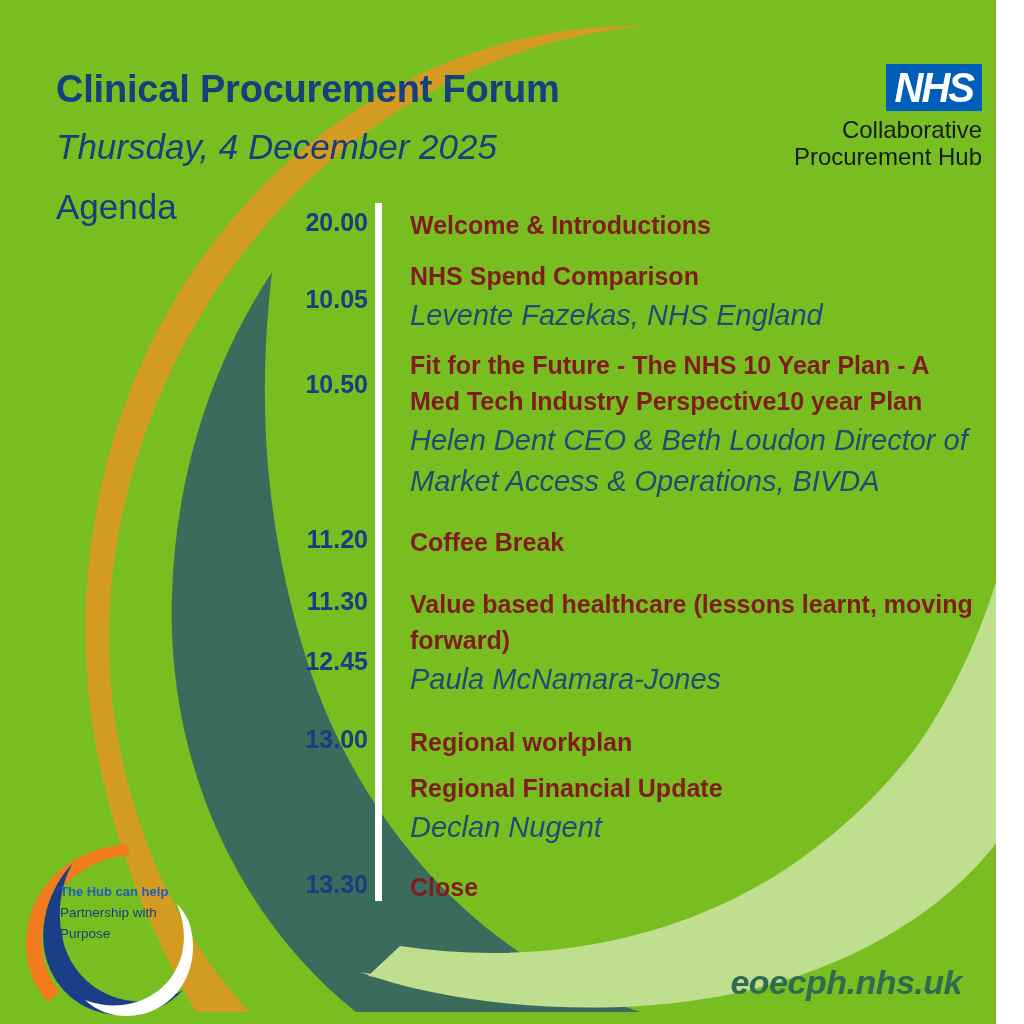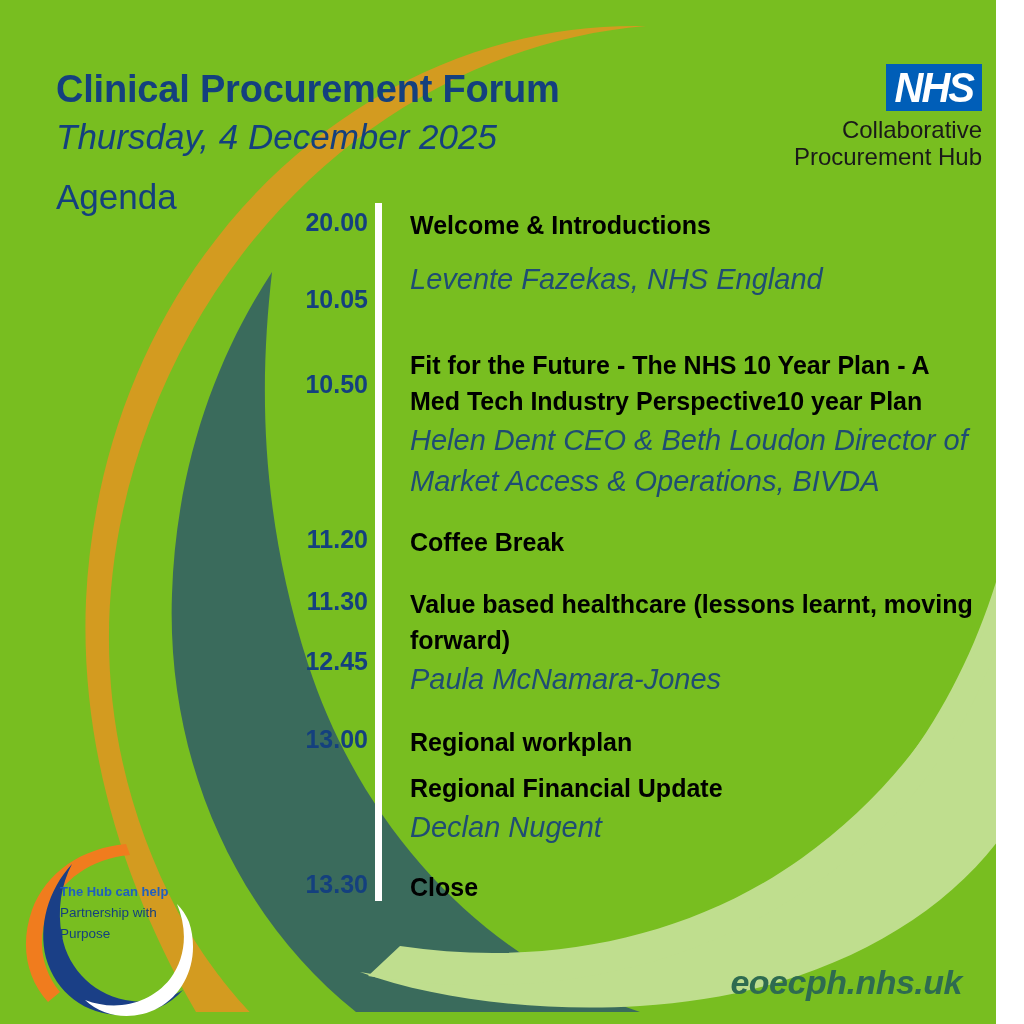--- a/index.html
+++ b/index.html
@@ -36,21 +36,21 @@
     color: #14407E;
     letter-spacing: -0.2px;
     line-height: 1.12;
     white-space: nowrap;
   }
   .title-date {
     font-size: 35px;
     font-style: italic;
     color: #14407E;
     line-height: 1.25;
-    margin-top: 4px;
+    margin-top: 14px;
     white-space: nowrap;
   }
   .title-agenda {
     font-size: 35px;
     color: #14407E;
     line-height: 1.2;
     margin-top: 18px;
     white-space: nowrap;
   }
 
@@ -117,21 +117,21 @@
     color: #14407E;
   }
   .detail {
     position: absolute;
     left: 410px;
     width: 570px;
   }
   .item-title {
     font-size: 25px;
     font-weight: bold;
-    color: #000000;
+    color: #7f1d1d;
     line-height: 1.43;
   }
   .item-speaker {
     font-size: 29px;
     font-style: italic;
     color: #1F4C73;
     line-height: 1.43;
   }
 
   
@@ -235,20 +235,21 @@
     <div class="row" style="top:8px">
       <div class="time">20.00</div>
       <div class="detail">
         <div class="item-title">Welcome &amp; Introductions</div>
       </div>
     </div>
 
     <div class="row" style="top:59px">
       <div class="time" style="top:26px">10.05</div>
       <div class="detail">
+        <div class="item-title">NHS Spend Comparison</div>
         <div class="item-speaker">Levente Fazekas, NHS England</div>
       </div>
     </div>
 
     <div class="row" style="top:148px">
       <div class="time" style="top:22px">10.50</div>
       <div class="detail">
         <div class="item-title">Fit for the Future - The NHS 10 Year Plan - A Med Tech Industry Perspective10 year Plan</div>
         <div class="item-speaker">Helen Dent CEO &amp; Beth Loudon Director of Market Access &amp; Operations, BIVDA</div>
       </div>

